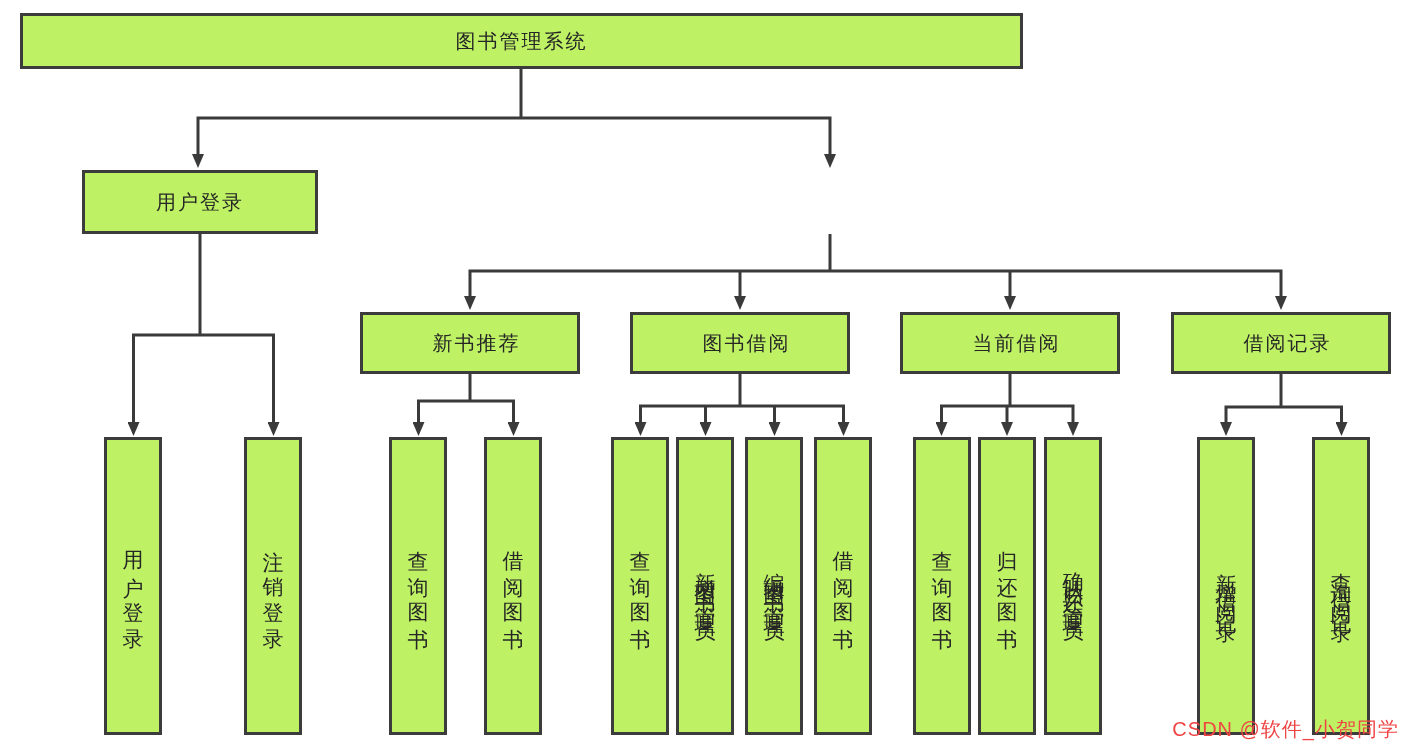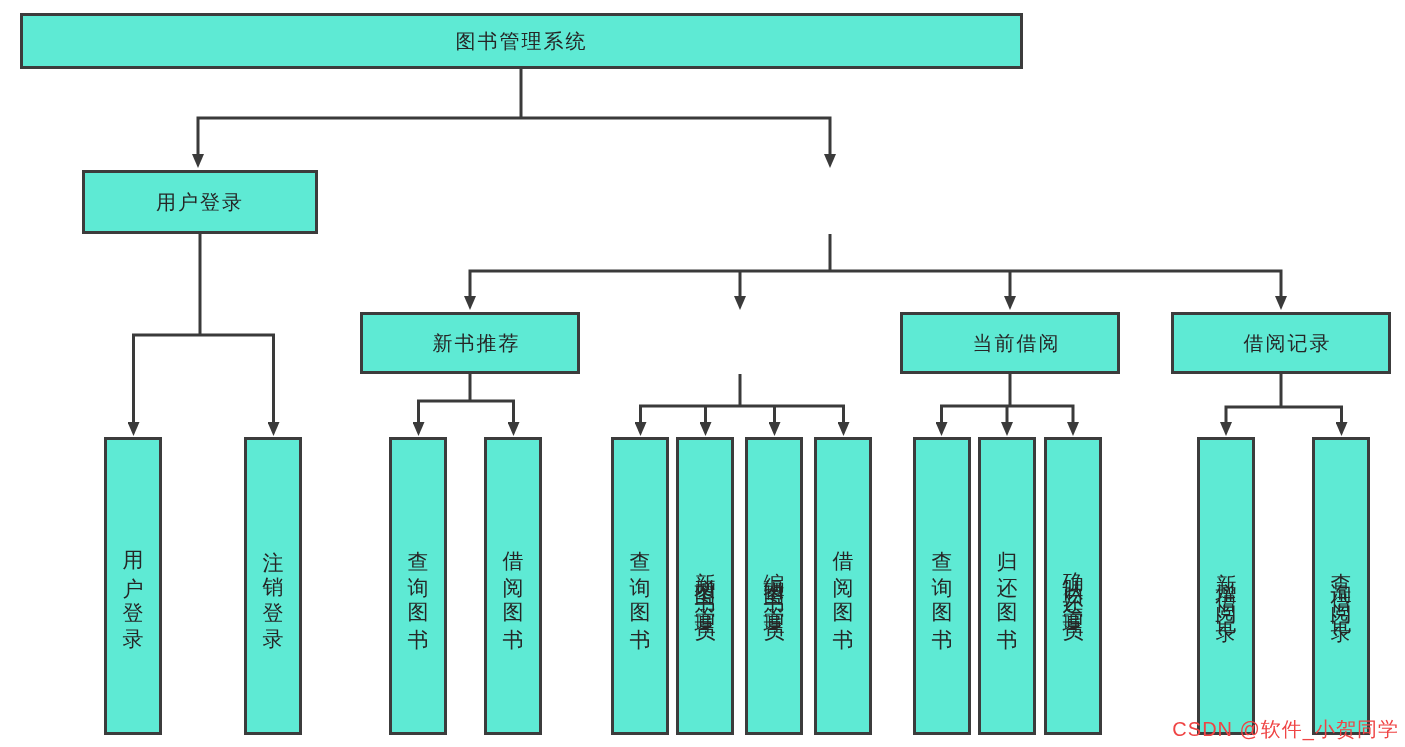--- a/index.html
+++ b/index.html
@@ -16,21 +16,21 @@
     overflow: hidden;
   }
   #wires {
     position: absolute;
     left: 0; top: 0;
     width: 1405px; height: 747px;
   }
   .node {
     position: absolute;
     box-sizing: border-box;
-    background: #5eead4;
+    background: #bef264;
     border: 3px solid #3c3c3c;
     display: flex;
     align-items: center;
     justify-content: center;
     color: #262626;
     font-size: 20px;
     letter-spacing: 2px;
     z-index: 2;
   }
   .leaf {
@@ -110,20 +110,23 @@
     <span>图书管理系统</span>
   </div>
 
   <div class="node" style="left:82px;top:170px;width:236px;height:64px">
     <span>用户登录</span>
   </div>
 
   <div class="node l3" style="left:360px">
     <span>新书推荐</span>
   </div>
+  <div class="node l3" style="left:630px">
+    <span>图书借阅</span>
+  </div>
   <div class="node l3" style="left:1171px">
     <span>借阅记录</span>
   </div>
   <div class="node l3" style="left:900px">
     <span>当前借阅</span>
   </div>
 
   <div class="node leaf" style="left:104px">
     <span class="vtext len4">用户登录</span>
   </div>

